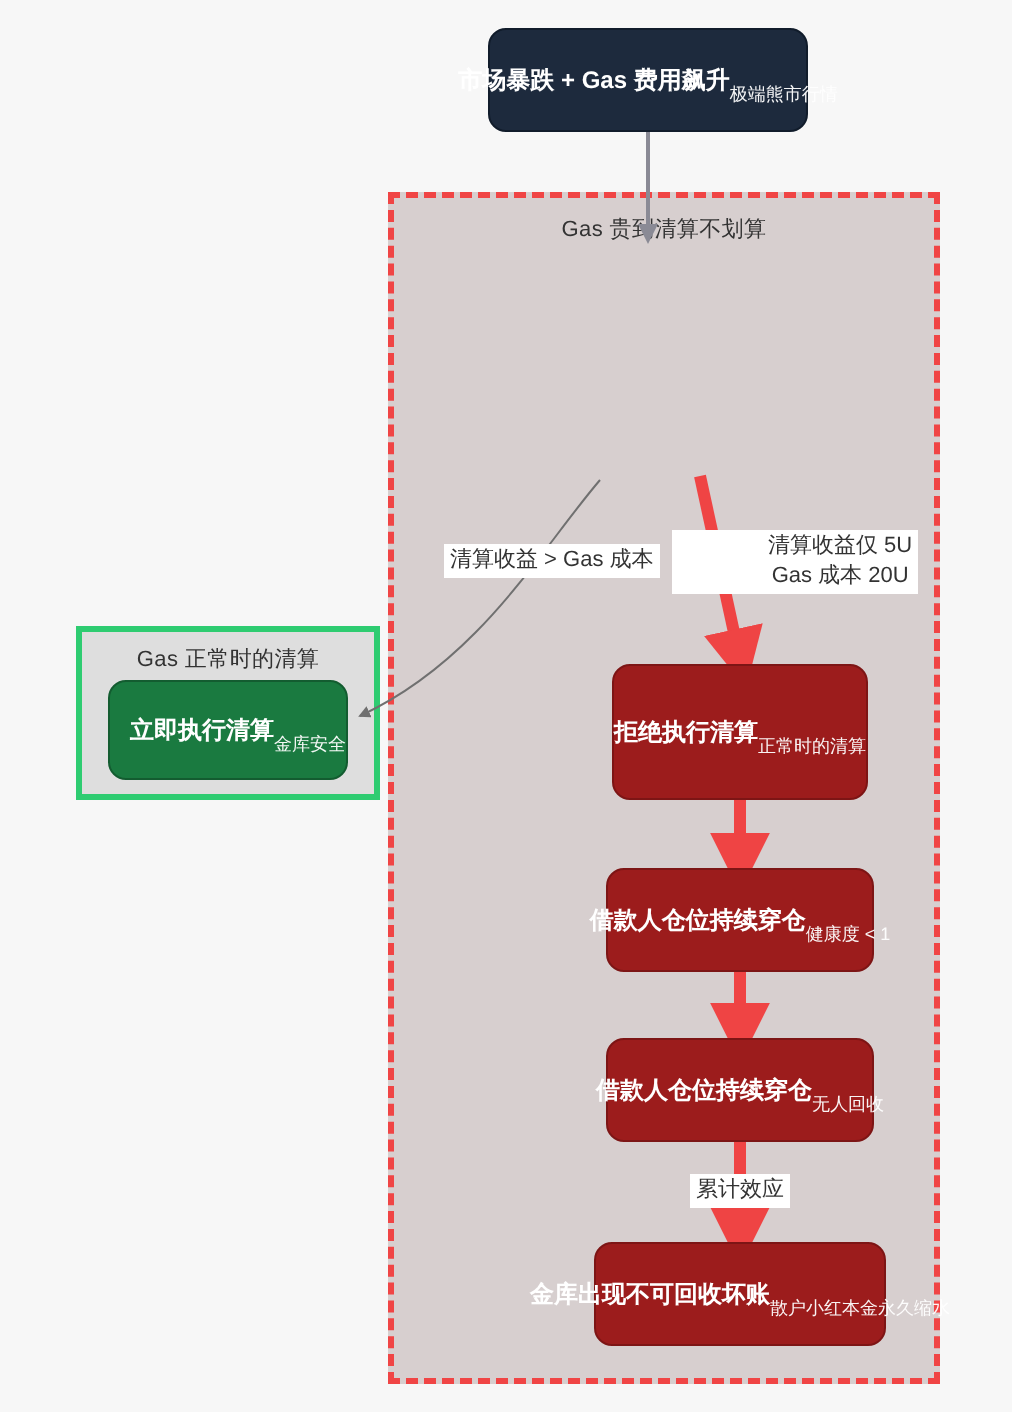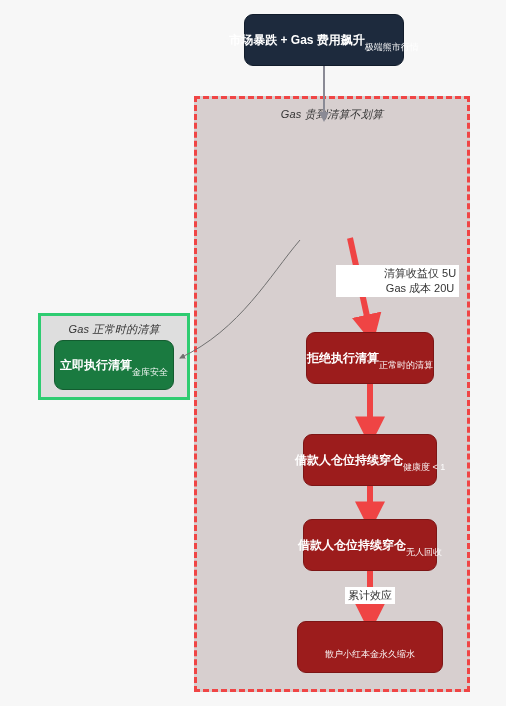--- a/index.html
+++ b/index.html
@@ -50,21 +50,20 @@
     height: 87px;
     background: #dedede;
     border: 3px solid #2ecc71;
   }
   .subgraph-title {
     position: absolute;
     font-size: 11px;
     color: #333333;
     white-space: nowrap;
     letter-spacing: 0.2px;
-    font-style: italic;
   }
   .subgraph.danger > .subgraph-title {
     top: 8px;
     left: 50%;
     transform: translateX(-50%);
   }
   .subgraph.safe > .subgraph-title {
     top: 6px;
     left: 50%;
     transform: translateX(-50%);
@@ -103,26 +102,27 @@
     background: #9c1c1c;
     border: 1px solid #7d1515;
     border-radius: 9px;
     color: #ffffff;
   }
   .node.green {
     background: #1a7a40;
     border: 1px solid #13histor5c30;
     border-radius: 9px;
     color: #ffffff;
+    justify-content: flex-end;
   }
   .node.green { border: 1px solid #135c30; }
 
   
   #node-market   { left: 244px; top: 14px;  width: 160px; height: 52px; }
-  #node-reject   { left: 306px; top: 332px; width: 128px; height: 52px; }
+  #node-reject   { left: 306px; top: 332px; width: 128px; height: 68px; }
   #node-under    { left: 303px; top: 434px; width: 134px; height: 52px; }
   #node-dust     { left: 303px; top: 519px; width: 134px; height: 52px; }
   #node-vault    { left: 297px; top: 621px; width: 146px; height: 52px; }
   #node-execute  { left: 54px;  top: 340px; width: 120px; height: 50px; }
 
   
   #node-decision {
     position: absolute;
     left: 252px;
     top: 122px;
@@ -227,23 +227,25 @@
     <div class="title">借款人仓位持续穿仓</div>
     <div class="sub">健康度 &lt; 1</div>
   </div>
 
   <div class="node red" id="node-dust">
     <div class="title">借款人仓位持续穿仓</div>
     <div class="sub">无人回收</div>
   </div>
 
   <div class="node red" id="node-vault">
+    <div class="title">金库出现不可回收坏账</div>
     <div class="sub">散户小红本金永久缩水</div>
   </div>
 
+  <div class="edge-label" id="label-profit">清算收益 &gt; Gas 成本</div>
 
   <div class="edge-label" id="label-loss">
     <div>清算收益仅 5U</div>
     <div>Gas 成本 20U</div>
   </div>
 
   <div class="edge-label" id="label-cumul">累计效应</div>
 
 </div>
 

